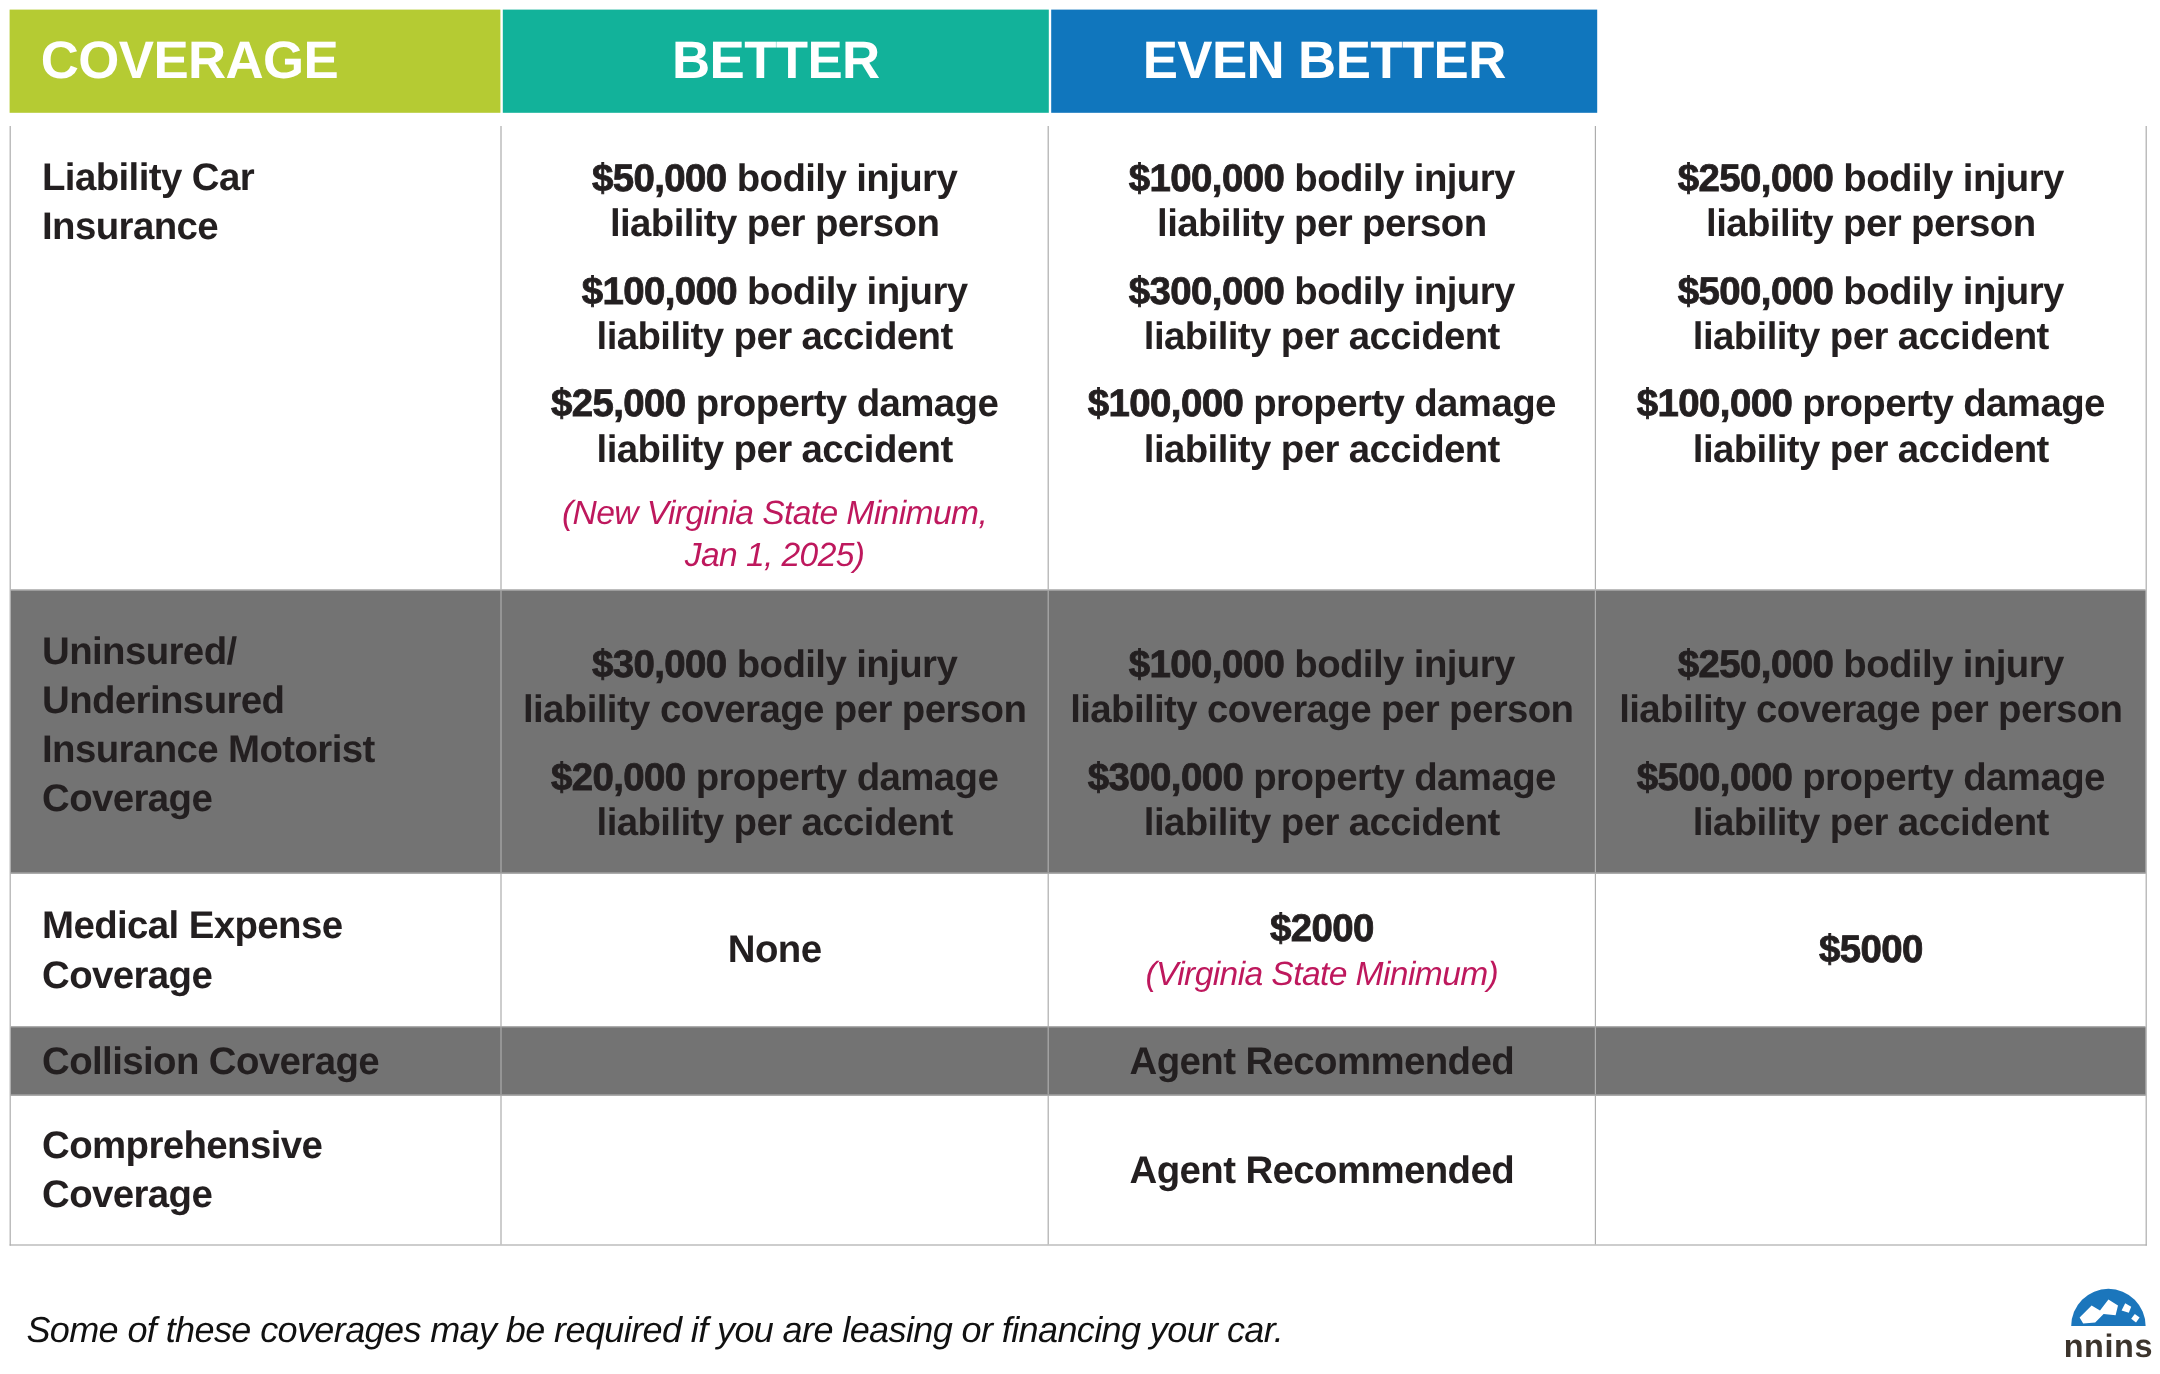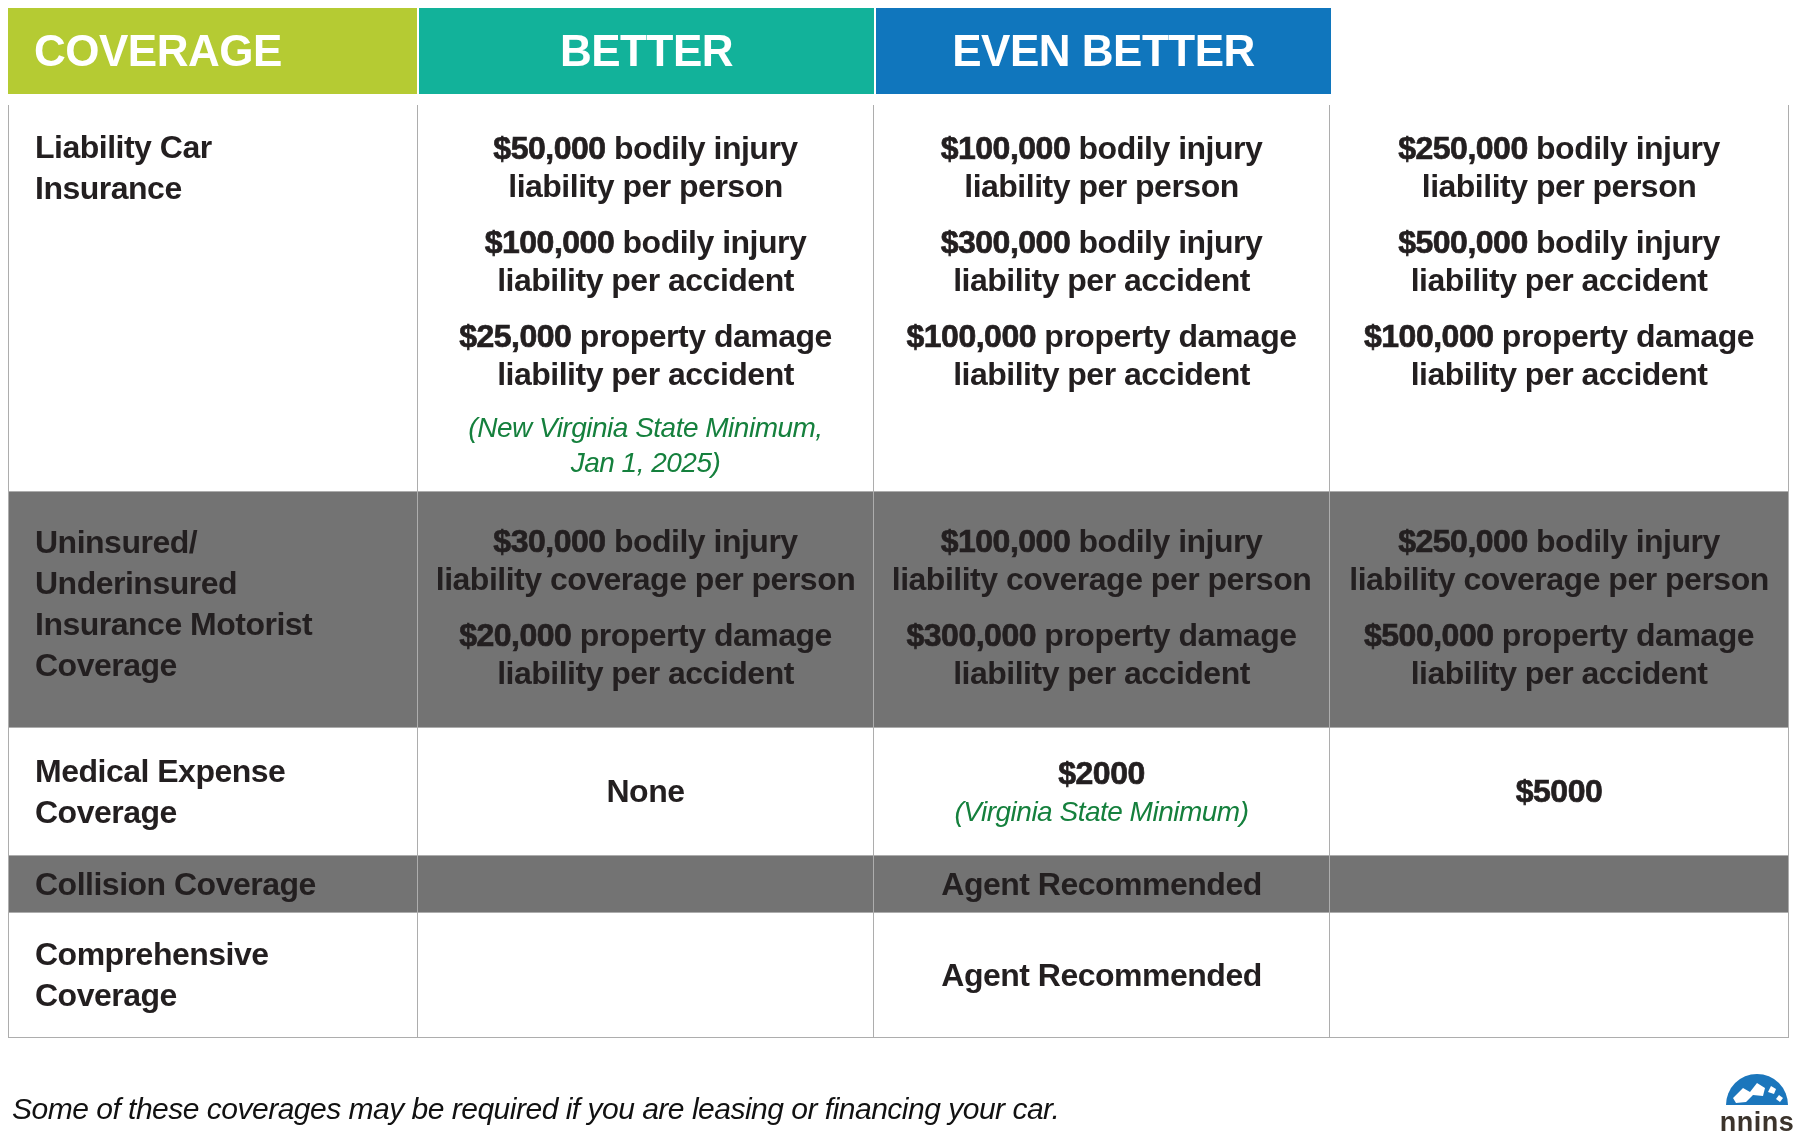--- a/index.html
+++ b/index.html
@@ -72,37 +72,37 @@
     white-space:pre-line;
   }
   .amt{
     font-weight:700;
     -webkit-text-stroke:0.7px currentColor;
   }
   .note{
     margin:2px 0 0 0;
     font-size:28px;
     font-style:italic;
-    color:#15803d;
+    color:#be185d;
     line-height:1.25;
     letter-spacing:-0.5px;
     white-space:pre-line;
   }
   
   .row.r0{height:387px;margin-top:11px;}
   .row.r1{height:236px;}
   .row.r1 .label-cell{padding-top:30px;}
-  .row.r1 .val-cell.top{padding-top:30px;}
+  .row.r1 .val-cell.top{padding-top:42px;}
   .row.r2{height:128px;}
   .row.r3{height:57px;}
   .row.r4{height:124px;}
   
   .footer-note{
     position:absolute;
-    left:12px;top:1092px;
+    left:22px;top:1092px;
     font-size:30px;
     font-style:italic;
     letter-spacing:-0.5px;
     color:#111111;
   }
   .logo{
     position:absolute;
     right:5px;top:1068px;
     width:76px;height:70px;
   }

